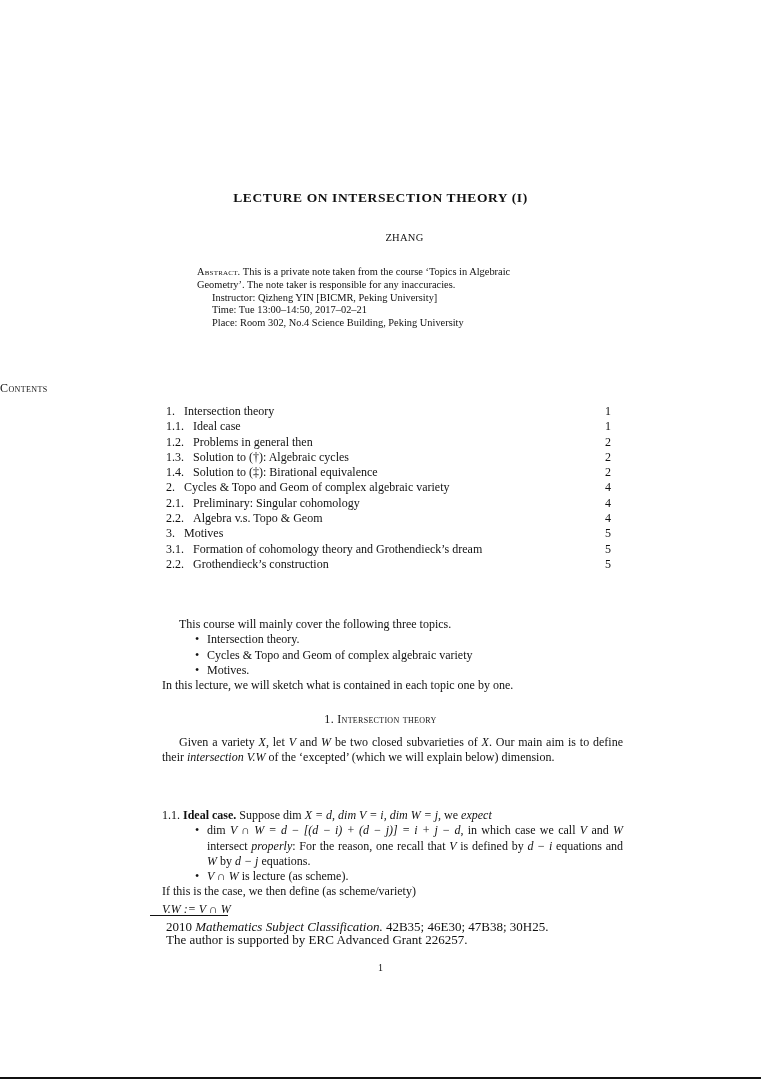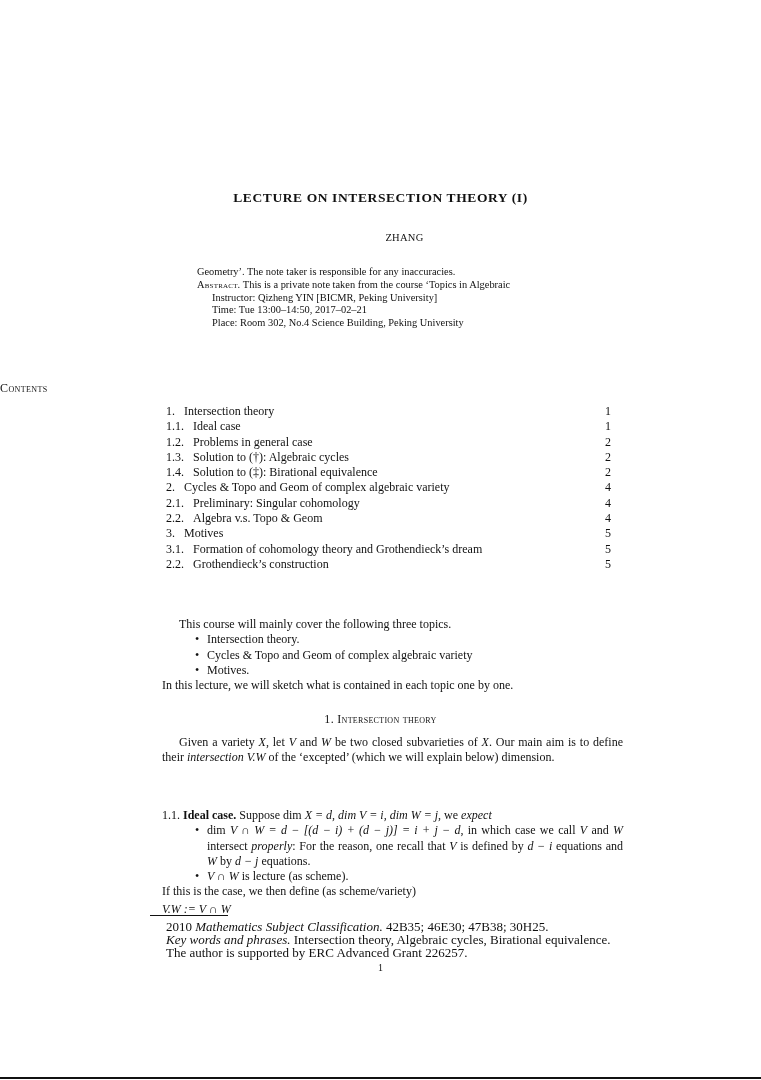--- a/index.html
+++ b/index.html
@@ -171,43 +171,43 @@
   </style>
 </head>
 <body>
 
 <div class="page">
 
   <div class="title">LECTURE ON INTERSECTION THEORY (I)</div>
   <div class="author">ZHANG</div>
 
   <div class="abstract">
-    <div>Geometry’. The note taker is responsible for any inaccuracies.</div>
     <div>
       <span class="sc">Abstract.</span>
       <span>This is a private note taken from the course ‘Topics in Algebraic</span>
     </div>
+    <div>Geometry’. The note taker is responsible for any inaccuracies.</div>
     <div class="indent">Instructor: Qizheng YIN [BICMR, Peking University]</div>
     <div class="indent">Time: Tue 13:00–14:50, 2017–02–21</div>
     <div class="indent">Place: Room 302, No.4 Science Building, Peking University</div>
   </div>
 
   <div class="contents-title">Contents</div>
 
   <div class="toc">
     <div class="toc-row">
       <span><span class="num">1.</span><span>Intersection theory</span></span>
       <span>1</span>
     </div>
     <div class="toc-row">
       <span><span class="num">1.1.</span><span>Ideal case</span></span>
       <span>1</span>
     </div>
     <div class="toc-row">
-      <span><span class="num">1.2.</span><span>Problems in general case</span></span>
+      <span><span class="num">1.2.</span><span>Problems in general then</span></span>
       <span>2</span>
     </div>
     <div class="toc-row">
       <span><span class="num">1.3.</span><span>Solution to (†): Algebraic cycles</span></span>
       <span>2</span>
     </div>
     <div class="toc-row">
       <span><span class="num">1.4.</span><span>Solution to (‡): Birational equivalence</span></span>
       <span>2</span>
     </div>
@@ -272,21 +272,18 @@
     </ul>
     <div>If this is the case, we then define (as scheme/variety)</div>
     <div class="formula math">V.W := V ∩ W</div>
   </div>
 
   <div class="footnote-rule"></div>
   <div class="footnotes">
     <div>
       <span>2010 </span><i>Mathematics Subject Classification.</i><span> 42B35; 46E30; 47B38; 30H25.</span>
     </div>
-    <div>
-      <i>Key words and phrases.</i><span> Intersection theory, Algebraic cycles, Birational equivalence.</span>
-    </div>
     <div>The author is supported by ERC Advanced Grant 226257.</div>
   </div>
 
   <div class="page-number">1</div>
 </div>
 <div class="page-bottom-line"></div>
 
 </body></html>

